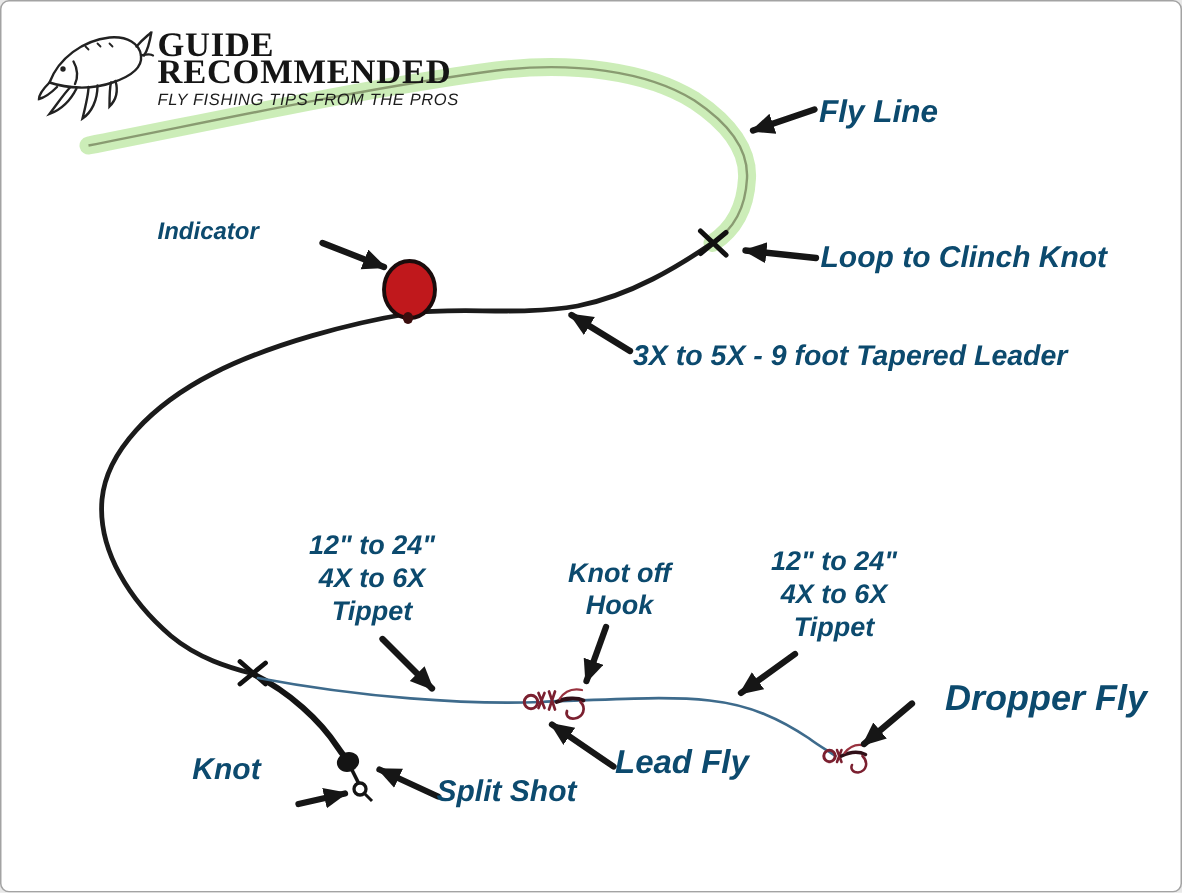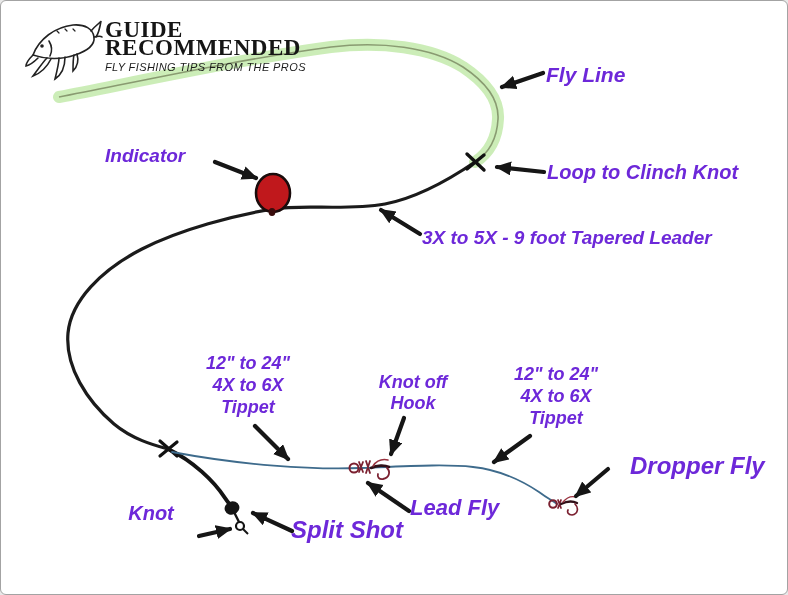--- a/index.html
+++ b/index.html
@@ -1,41 +1,41 @@
 <!DOCTYPE html>
 <html><head>
 <meta charset="utf-8">
 <style>
   html,body{margin:0;padding:0;background:#e8e8e8;}
   #stage{position:relative;width:788px;height:595px;background:#ffffff;
          border:1px solid #a3a3a3;border-radius:6px;box-sizing:border-box;
          overflow:hidden;font-family:"Liberation Sans",sans-serif;}
   #rig-svg{position:absolute;left:0;top:0;z-index:1;}
-  .label{position:absolute;z-index:3;color:#6d28d9;font-weight:bold;font-style:italic;
+  .label{position:absolute;z-index:3;color:#0c4a6e;font-weight:bold;font-style:italic;
          white-space:nowrap;line-height:1.1;}
   .label.center{text-align:center;white-space:normal;}
   
   #brand{position:absolute;left:104px;top:20px;z-index:3;color:#151515;}
   .brand-line{font-family:"Liberation Serif",serif;font-weight:bold;font-size:23px;
               line-height:18px;letter-spacing:0.5px;}
   .brand-tagline{font-weight:normal;font-style:italic;font-size:11px;letter-spacing:0.4px;
                  margin-top:4px;color:#1c1c1c;}
   #fish-logo{position:absolute;left:20px;top:14px;z-index:3;}
   
   #lbl-fly-line{left:545px;top:62px;font-size:21px;}
   #lbl-loop-clinch{left:546px;top:160px;font-size:20px;}
-  #lbl-indicator{left:104px;top:145px;font-size:19px;}
+  #lbl-indicator{left:104px;top:145px;font-size:16px;}
   #lbl-leader{left:421px;top:227px;font-size:19px;}
   #lbl-tippet-left{left:185px;top:351px;width:124px;font-size:18px;line-height:22px;}
   #lbl-knot-off{left:350px;top:371px;width:124px;font-size:18px;line-height:21px;}
   #lbl-tippet-right{left:493px;top:362px;width:124px;font-size:18px;line-height:22px;}
   #lbl-dropper{left:629px;top:452px;font-size:24px;}
   #lbl-lead{left:409px;top:495px;font-size:22px;}
   #lbl-overhand{left:88px;top:501px;width:124px;font-size:20px;line-height:22px;}
-  #lbl-split{left:290px;top:516px;font-size:24px;}
+  #lbl-split{left:290px;top:516px;font-size:20px;}
 </style>
 </head>
 <body>
 
 <div id="stage">
 
   <svg id="rig-svg" width="788" height="595" viewBox="0 0 788 595">
     <defs>
       <marker id="ah" markerUnits="userSpaceOnUse" markerWidth="18" markerHeight="16" refX="14" refY="7" orient="auto">
         <path d="M0,0 L16,7 L0,14 Z" fill="#161616"></path>

